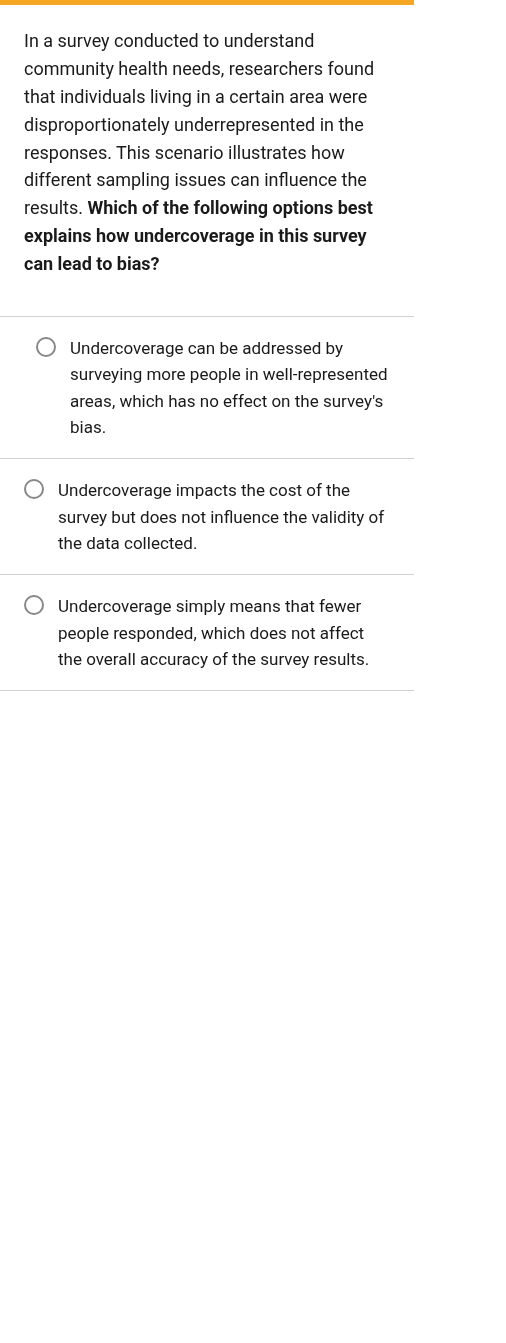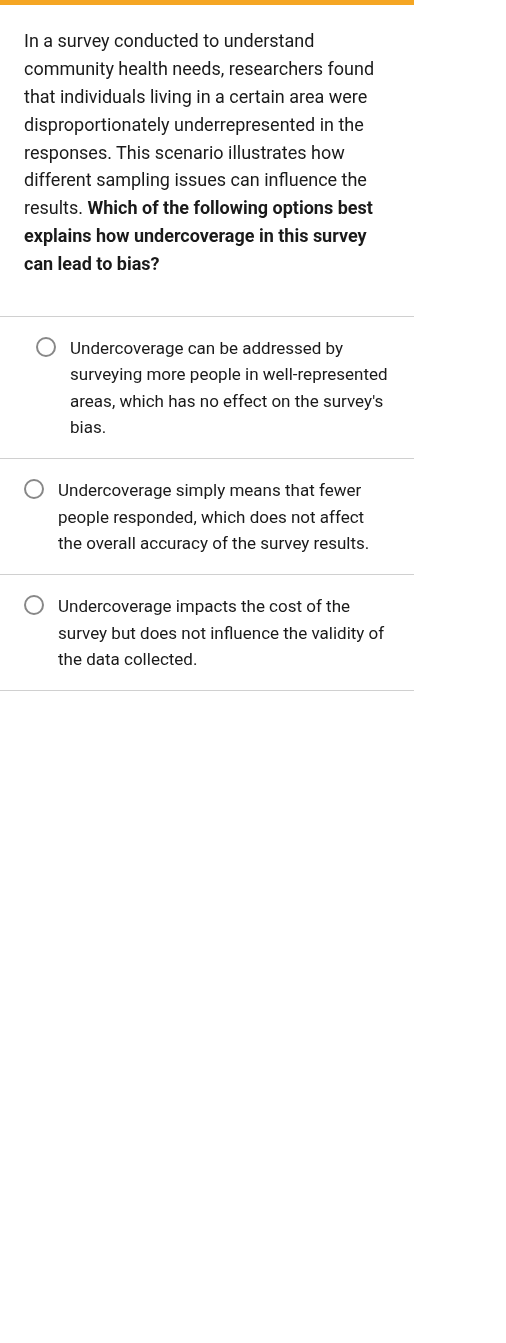--- a/index.html
+++ b/index.html
@@ -88,20 +88,20 @@
     </p>
   </div>
 
   <ul class="options-list">
     <li class="option-item">
       <div class="radio-circle"></div>
       <span class="option-text">Undercoverage can be addressed by surveying more people in well-represented areas, which has no effect on the survey's bias.</span>
     </li>
     <li class="option-item">
       <div class="radio-circle"></div>
-      <span class="option-text">Undercoverage simply means that fewer people responded, which does not affect the overall accuracy of the survey results.</span>
+      <span class="option-text">Undercoverage impacts the cost of the survey but does not influence the validity of the data collected.</span>
     </li>
     <li class="option-item">
       <div class="radio-circle"></div>
-      <span class="option-text">Undercoverage impacts the cost of the survey but does not influence the validity of the data collected.</span>
+      <span class="option-text">Undercoverage simply means that fewer people responded, which does not affect the overall accuracy of the survey results.</span>
     </li>
   </ul>
 </div>
 
 </body></html>

